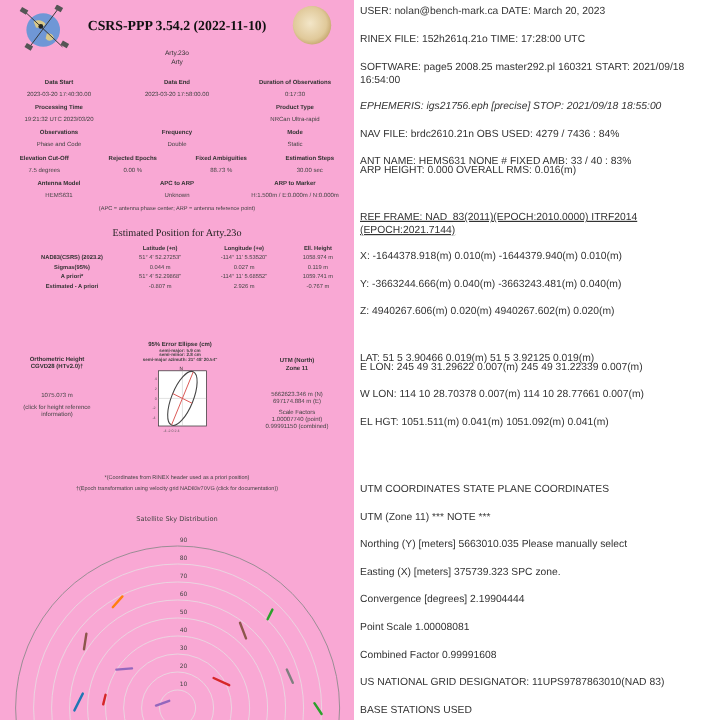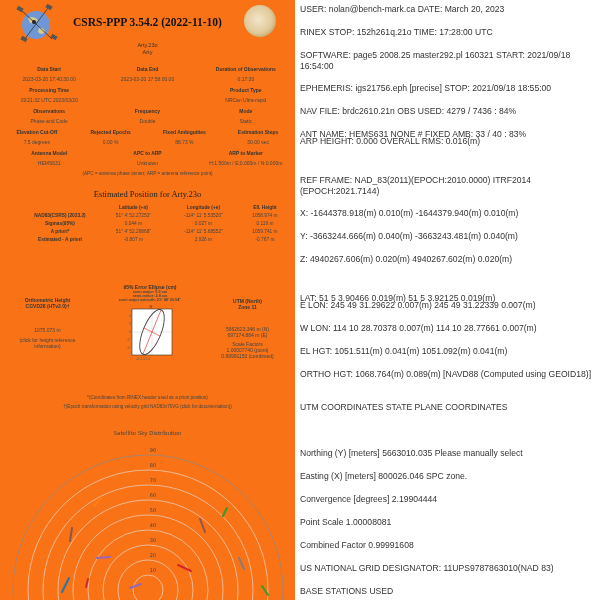--- a/index.html
+++ b/index.html
@@ -1,20 +1,20 @@
 <!DOCTYPE html>
 <html><head>
   <meta charset="utf-8">
   <style>
     * { box-sizing: border-box; margin: 0; padding: 0; }
     html, body { width: 600px; height: 600px; overflow: hidden; background: #ffffff; }
     body { position: relative; font-family: "Liberation Sans", sans-serif; color: #222; }
 
     
-    .report { position: absolute; left: 0; top: 0; width: 295px; height: 600px; background: #f97316; overflow: hidden; }
+    .report { position: absolute; left: 0; top: 0; width: 295px; height: 600px; background: #f9a8d4; overflow: hidden; }
     .logo-left { position: absolute; left: 12px; top: 4px; width: 48px; height: 40px; }
     .logo-right { position: absolute; left: 244px; top: 5px; width: 32px; height: 32px; border-radius: 50%;
       background: radial-gradient(circle at 45% 45%, #f3e6c8 0%, #e0c99a 55%, #b89558 85%, #8f6e38 100%); }
     .title { position: absolute; left: 0; width: 295px; top: 16px; text-align: center;
       font-family: "Liberation Serif", serif; font-weight: bold; font-size: 11.5px; color: #111; }
     .file-name, .site-name { position: absolute; left: 0; width: 295px; text-align: center; font-size: 5.5px; color: #333; }
     .file-name { top: 42px; } .site-name { top: 49px; }
 
     .grid3 { position: absolute; left: 0; width: 295px; display: grid; grid-template-columns: repeat(3, 1fr); font-size: 5px; color: #444; text-align: center; }
     .grid4 { position: absolute; left: 0; width: 295px; display: grid; grid-template-columns: repeat(4, 1fr); font-size: 5px; color: #444; text-align: center; }
@@ -233,37 +233,37 @@
       <line x1="190" y1="79" x2="195" y2="92" stroke="#8c564b"></line>
       <line x1="213" y1="76" x2="217" y2="68" stroke="#2ca02c"></line>
       <line x1="229" y1="118" x2="234" y2="129" stroke="#7f7f7f"></line>
       <line x1="252" y1="146" x2="258" y2="155" stroke="#2ca02c"></line>
     </g>
   </svg>
 </div>
 
 <div class="log">
   <div class="ln" style="top:4px;">USER: nolan@bench-mark.ca DATE: March 20, 2023</div>
-  <div class="ln" style="top:27px;">RINEX STOP: 152h261q.21o TIME: 17:28:00 UTC</div>
+  <div class="ln" style="top:27px;">RINEX FILE: 152h261q.21o TIME: 17:28:00 UTC</div>
   <div class="ln" style="top:50px;">SOFTWARE: page5 2008.25 master292.pl 160321 START: 2021/09/18 16:54:00</div>
-  <div class="ln" style="top:83px;">EPHEMERIS: igs21756.eph [precise] STOP: 2021/09/18 18:55:00</div>
+  <div class="ln" style="top:83px;font-style:italic;">EPHEMERIS: igs21756.eph [precise] STOP: 2021/09/18 18:55:00</div>
   <div class="ln" style="top:106px;">NAV FILE: brdc2610.21n OBS USED: 4279 / 7436 : 84%</div>
   <div class="ln" style="top:129px;">ANT NAME: HEMS631 NONE # FIXED AMB: 33 / 40 : 83%</div>
   <div class="ln" style="top:136px;">ARP HEIGHT: 0.000 OVERALL RMS: 0.016(m)</div>
-  <div class="ln" style="top:175px;">REF FRAME: NAD_83(2011)(EPOCH:2010.0000) ITRF2014 (EPOCH:2021.7144)</div>
+  <div class="ln" style="top:175px;text-decoration:underline;">REF FRAME: NAD_83(2011)(EPOCH:2010.0000) ITRF2014 (EPOCH:2021.7144)</div>
   <div class="ln" style="top:208px;">X: -1644378.918(m) 0.010(m) -1644379.940(m) 0.010(m)</div>
   <div class="ln" style="top:231px;">Y: -3663244.666(m) 0.040(m) -3663243.481(m) 0.040(m)</div>
   <div class="ln" style="top:254px;">Z: 4940267.606(m) 0.020(m) 4940267.602(m) 0.020(m)</div>
   <div class="ln" style="top:293px;">LAT: 51 5 3.90466 0.019(m) 51 5 3.92125 0.019(m)</div>
   <div class="ln" style="top:300px;">E LON: 245 49 31.29622 0.007(m) 245 49 31.22339 0.007(m)</div>
   <div class="ln" style="top:323px;">W LON: 114 10 28.70378 0.007(m) 114 10 28.77661 0.007(m)</div>
   <div class="ln" style="top:346px;">EL HGT: 1051.511(m) 0.041(m) 1051.092(m) 0.041(m)</div>
-  <div class="ln" style="top:369px;">ORTHO HGT: 1068.764(m) 0.089(m) [NAVD88 (Computed using GEOID18)]</div>
   <div class="ln" style="top:402px;">UTM COORDINATES STATE PLANE COORDINATES</div>
+  <div class="ln" style="top:425px;">UTM (Zone 11) *** NOTE ***</div>
   <div class="ln" style="top:448px;">Northing (Y) [meters] 5663010.035 Please manually select</div>
-  <div class="ln" style="top:471px;">Easting (X) [meters] 800026.046 SPC zone.</div>
+  <div class="ln" style="top:471px;">Easting (X) [meters] 375739.323 SPC zone.</div>
   <div class="ln" style="top:494px;">Convergence [degrees] 2.19904444</div>
   <div class="ln" style="top:517px;">Point Scale 1.00008081</div>
   <div class="ln" style="top:540px;">Combined Factor 0.99991608</div>
   <div class="ln" style="top:563px;">US NATIONAL GRID DESIGNATOR: 11UPS9787863010(NAD 83)</div>
   <div class="ln" style="top:586px;">BASE STATIONS USED</div>
 
 </div>
 
 </body></html>

